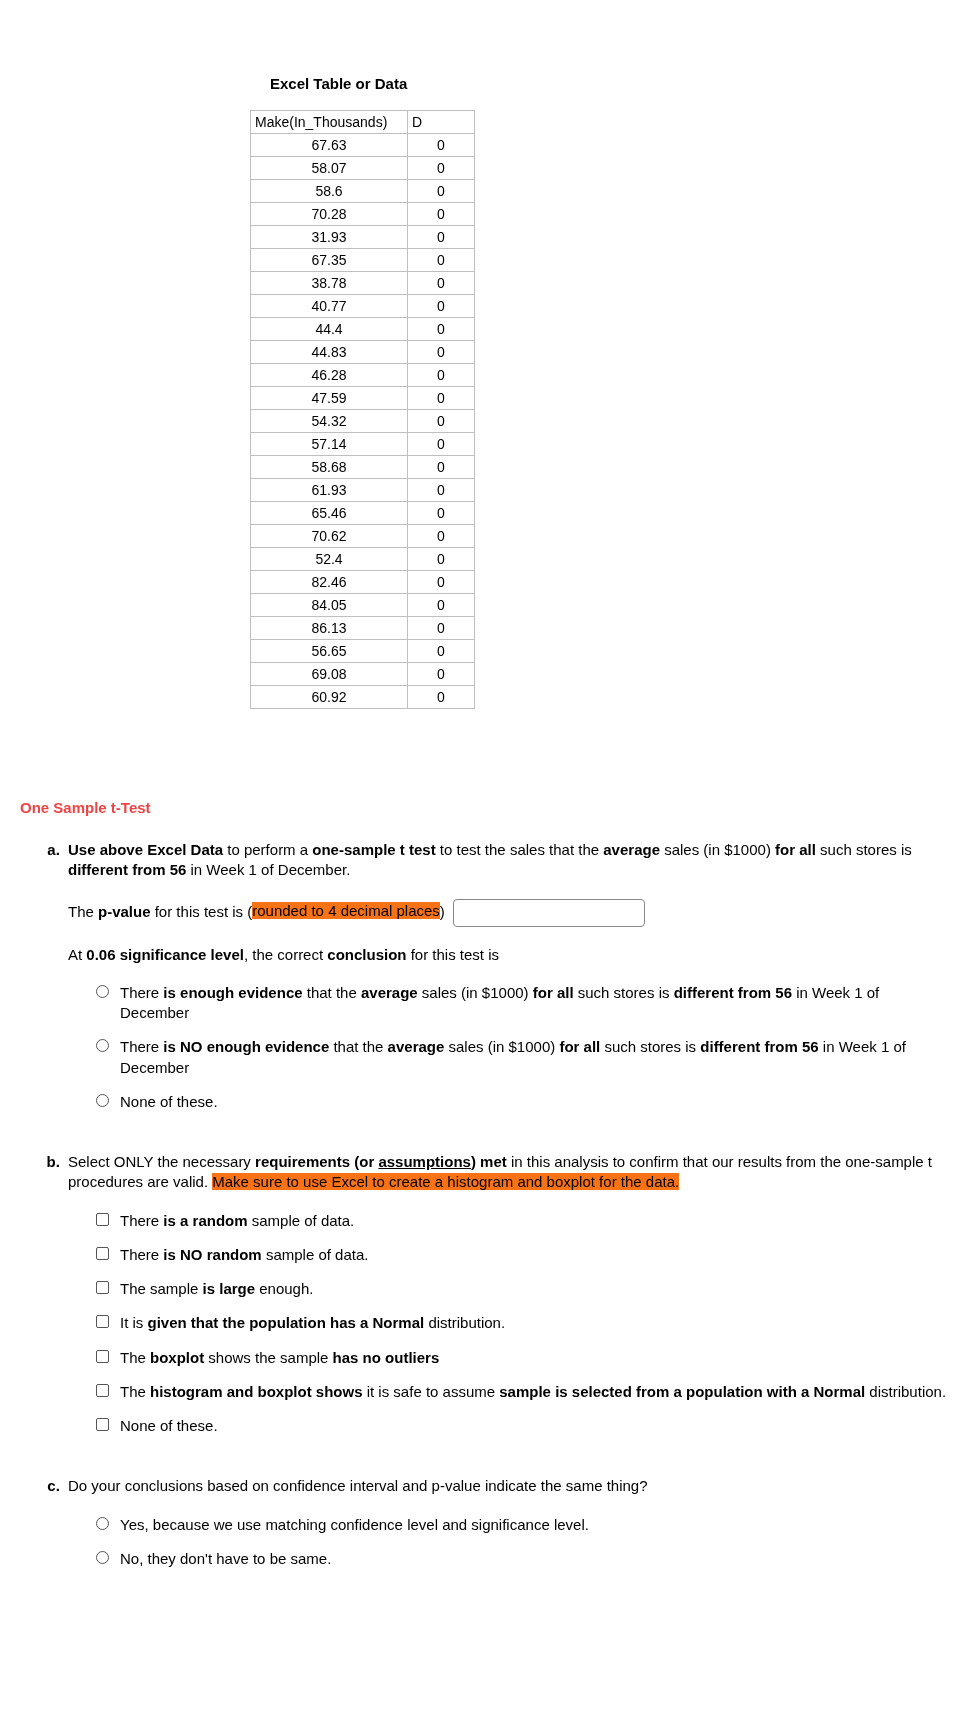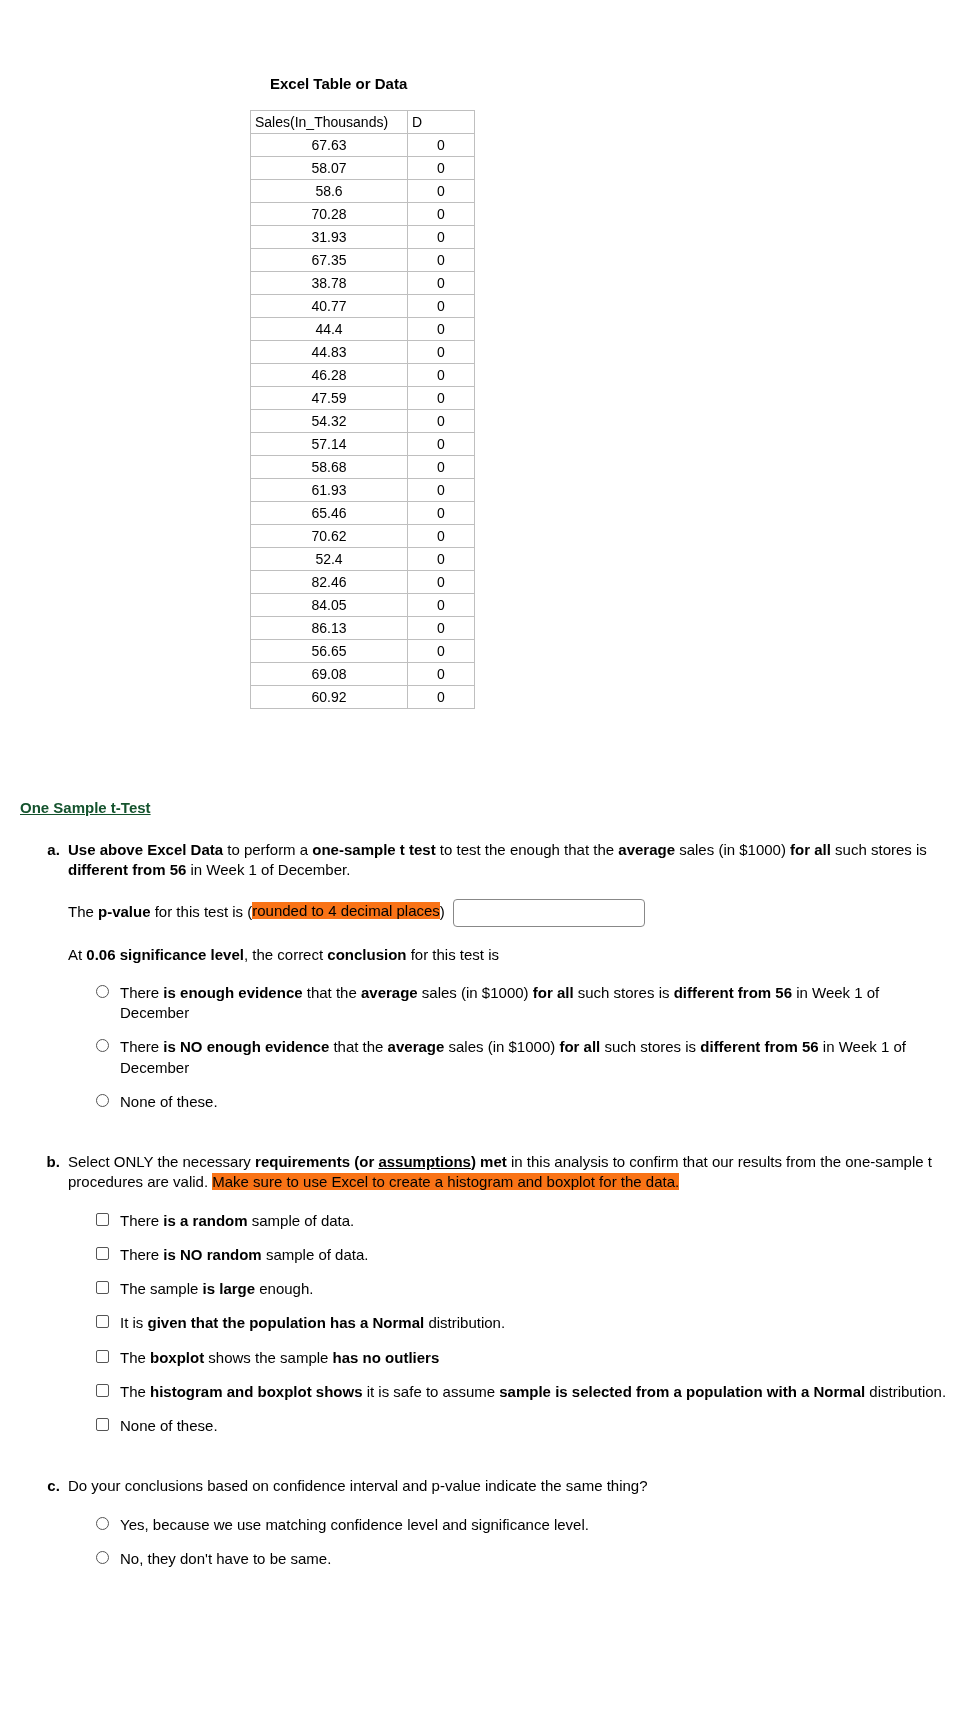--- a/index.html
+++ b/index.html
@@ -36,22 +36,21 @@
     font-weight: normal;
     text-align: left;
     background: #fff;
   }
   table.data td.num {
     text-align: center;
   }
   .col1 { width: 148px; }
   .col2 { width: 58px; }
   .section-link {
-    color: #14532d;
-    text-decoration: underline;
+    color: #ef4444;
     font-weight: bold;
     margin-top: 90px;
     margin-bottom: 24px;
     margin-left: 10px;
   }
   ol.main {
     list-style-type: lower-alpha;
     padding-left: 54px;
     margin: 0;
   }
@@ -108,21 +107,21 @@
 </head>
 <body>
 
 <div class="page">
 
   <div class="table-title">Excel Table or Data</div>
 
   <table class="data">
     <thead>
       <tr>
-        <th class="col1">Sales(In_Thousands)</th>
+        <th class="col1">Make(In_Thousands)</th>
         <th class="col2">D</th>
       </tr>
     </thead>
     <tbody id="tbody">
         <tr>
           <td class="col1 num">67.63</td>
           <td class="col2 num">0</td>
         </tr>
         <tr>
           <td class="col1 num">58.07</td>
@@ -222,21 +221,21 @@
         </tr>
       </tbody>
   </table>
 
   <div class="section-link"> One Sample t-Test</div>
 
   <ol class="main">
 
     <li>
       <div class="para">
-        <b>Use above Excel Data</b><span> to perform a </span><b>one-sample t test</b><span> to test the enough that the </span><b>average</b><span> sales (in $1000) </span><b>for all</b><span> such stores is </span><b>different from 56</b><span> in Week 1 of December.</span>
+        <b>Use above Excel Data</b><span> to perform a </span><b>one-sample t test</b><span> to test the sales that the </span><b>average</b><span> sales (in $1000) </span><b>for all</b><span> such stores is </span><b>different from 56</b><span> in Week 1 of December.</span>
       </div>
       <div class="para">
         <span>The </span><b>p-value</b><span> for this test is (</span><span class="hl">rounded to 4 decimal places</span><span>)</span>
         <span class="text-input"></span>
       </div>
       <div class="para">
         <span>At </span><b>0.06 significance level</b><span>, the correct </span><b>conclusion</b><span> for this test is</span>
       </div>
       <ul class="options">
         <li>

